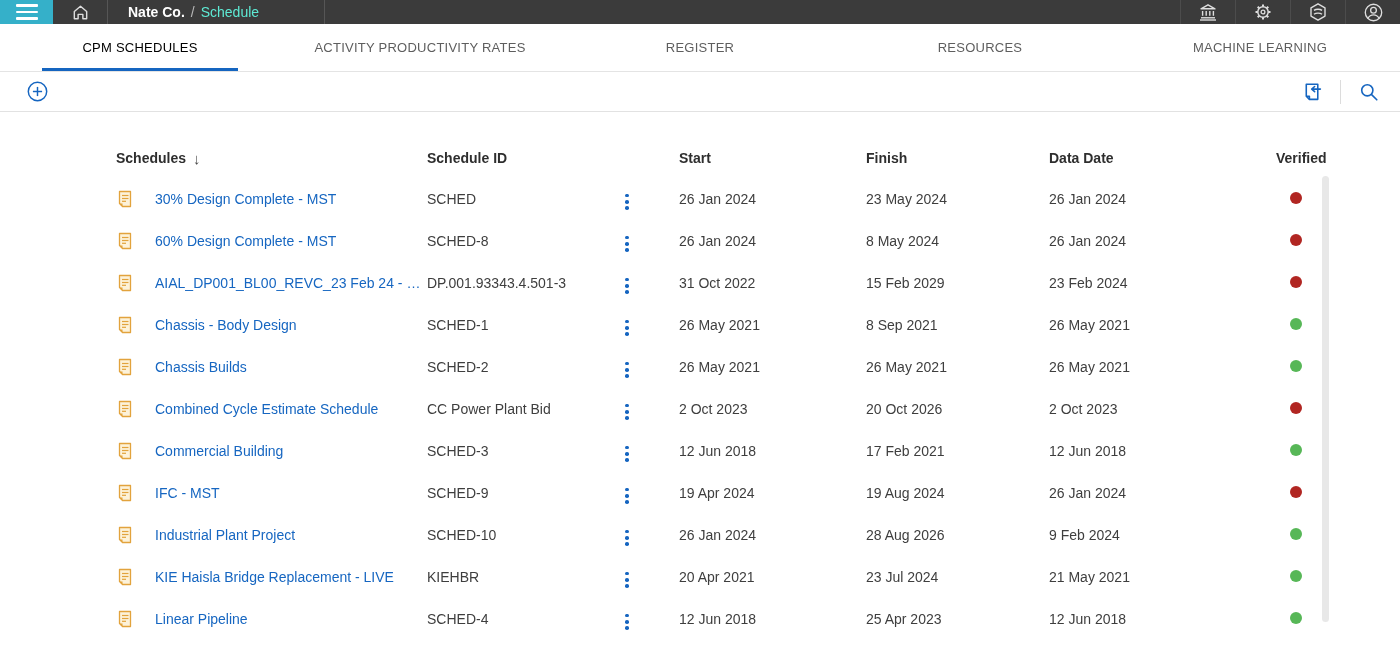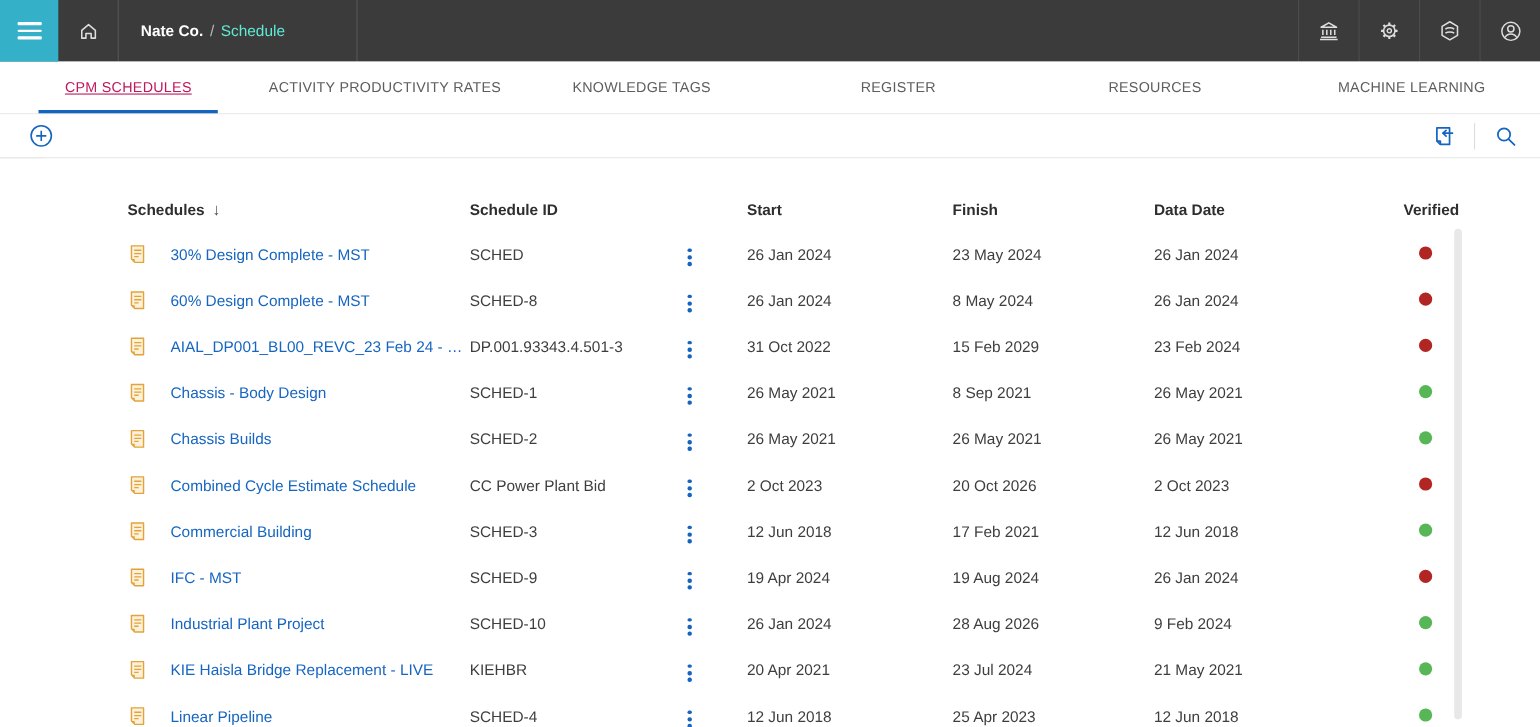--- a/index.html
+++ b/index.html
@@ -5,21 +5,21 @@
   * { box-sizing: border-box; margin: 0; padding: 0; }
   html, body { width: 1400px; height: 661px; overflow: hidden; }
   body {
     font-family: "Liberation Sans", sans-serif;
     background: #ffffff;
     color: #3e3e3e;
   }
 
   
   .topbar {
-    height: 56px;
+    height: 24px;
     background: #3b3b3b;
     display: flex;
     align-items: stretch;
     color: #e6e6e6;
   }
   .menu-btn {
     width: 53px;
     background: #35b0c9;
     display: flex; align-items: center; justify-content: center;
     flex-direction: column; gap: 4px;
@@ -63,21 +63,21 @@
   .tab {
     flex: 1;
     display: flex; align-items: center; justify-content: center;
     font-size: 13px;
     letter-spacing: 0.25px;
     color: #5e5e5e;
     position: relative;
     cursor: pointer;
     white-space: nowrap;
   }
-  .tab.active { color: #be185d; text-decoration: underline; }
+  .tab.active { color: #000000; }
   .tab.active::after {
     content: "";
     position: absolute;
     bottom: 0; left: 15%;
     width: 70%; height: 3px;
     background: #1565c0;
   }
 
   
   .toolbar {
@@ -242,23 +242,20 @@
 <div class="tabbar">
 
     <div class="tab active">
       <span>CPM SCHEDULES</span>
     </div>
 
     <div class="tab">
       <span>ACTIVITY PRODUCTIVITY RATES</span>
     </div>
 
-    <div class="tab">
-      <span>KNOWLEDGE TAGS</span>
-    </div>
 
 
     <div class="tab">
       <span>REGISTER</span>
     </div>
 
     <div class="tab">
       <span>RESOURCES</span>
     </div>
 

